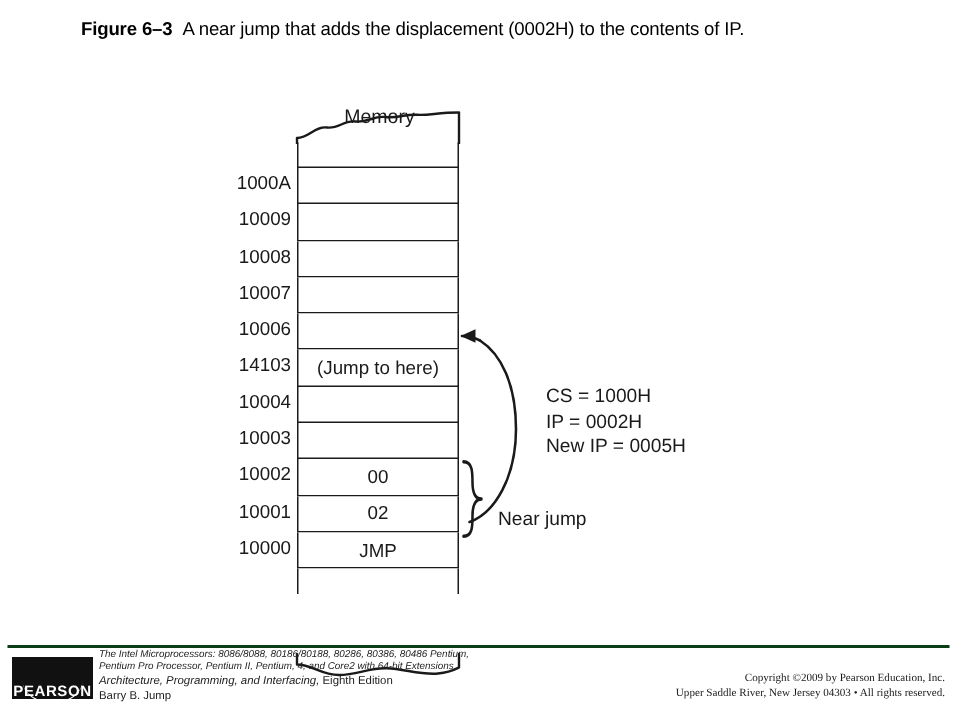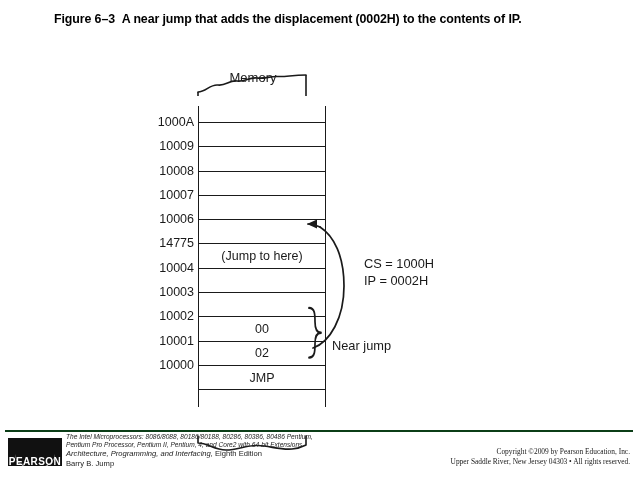--- a/index.html
+++ b/index.html
@@ -10,32 +10,32 @@
   }
   #page{position:absolute;inset:0;}
 
   
   .fig-title{
     position:absolute;left:22px;top:12px;width:600px;
     font-size:12.4px;letter-spacing:-0.1px;color:#000;
     white-space:nowrap;
   }
   .fig-title .lbl{font-weight:bold;margin-left:32px;}
-  .fig-title .cap{font-weight:bold;}
+  .fig-title .cap{font-weight:normal;}
 
   
   #diagram{position:absolute;left:0;top:60px;width:638px;height:350px;}
 
   .mem-title{
     position:absolute;left:198px;top:10px;width:110px;
     text-align:center;font-size:13px;color:#1a1a1a;
   }
 
   
-  .mem-col{position:absolute;left:198px;top:46px;width:128px;}
+  .mem-col{position:absolute;left:198px;top:35px;width:108px;}
   .mem-row{
     position:relative;height:24.3px;
     border-left:1.6px solid #1a1a1a;
     border-right:1.6px solid #1a1a1a;
     border-bottom:1.6px solid #1a1a1a;
     box-sizing:border-box;
     display:flex;align-items:center;justify-content:center;
     font-size:12.5px;color:#1a1a1a;background:#fff;
   }
   .mem-row.topstub{height:17px;border-bottom:1.6px solid #1a1a1a;}
@@ -106,21 +106,21 @@
   <div id="diagram">
 
     <div class="mem-title">Memory</div>
 
     <div class="addr-col">
       <div class="addr">1000A</div>
       <div class="addr">10009</div>
       <div class="addr">10008</div>
       <div class="addr">10007</div>
       <div class="addr">10006</div>
-      <div class="addr">14775</div>
+      <div class="addr">14103</div>
       <div class="addr">10004</div>
       <div class="addr">10003</div>
       <div class="addr">10002</div>
       <div class="addr">10001</div>
       <div class="addr">10000</div>
     </div>
 
     <div class="mem-col">
       <div class="mem-row topstub"></div>
       <div class="mem-row"></div>
@@ -162,20 +162,21 @@
                  C317,267 315,270 315,275
                  C315,280 315,285 309,285" fill="none" stroke="#1a1a1a" stroke-width="1.7" stroke-linecap="round" stroke-linejoin="round" transform="translate(0,5) scale(1,1.38) translate(0,-73)"></path>
       </g>
     </svg>
 
     <div class="nearjump-label">Near jump</div>
 
     <div class="notes">
       <div>CS = 1000H</div>
       <div>IP = 0002H</div>
+      <div>New IP = 0005H</div>
     </div>
   </div>
 
   <div id="footer">
     <div class="rule"></div>
 
     <div class="logo">
       <div class="word">PEARSON</div>
       <div class="swoosh"></div>
     </div>

